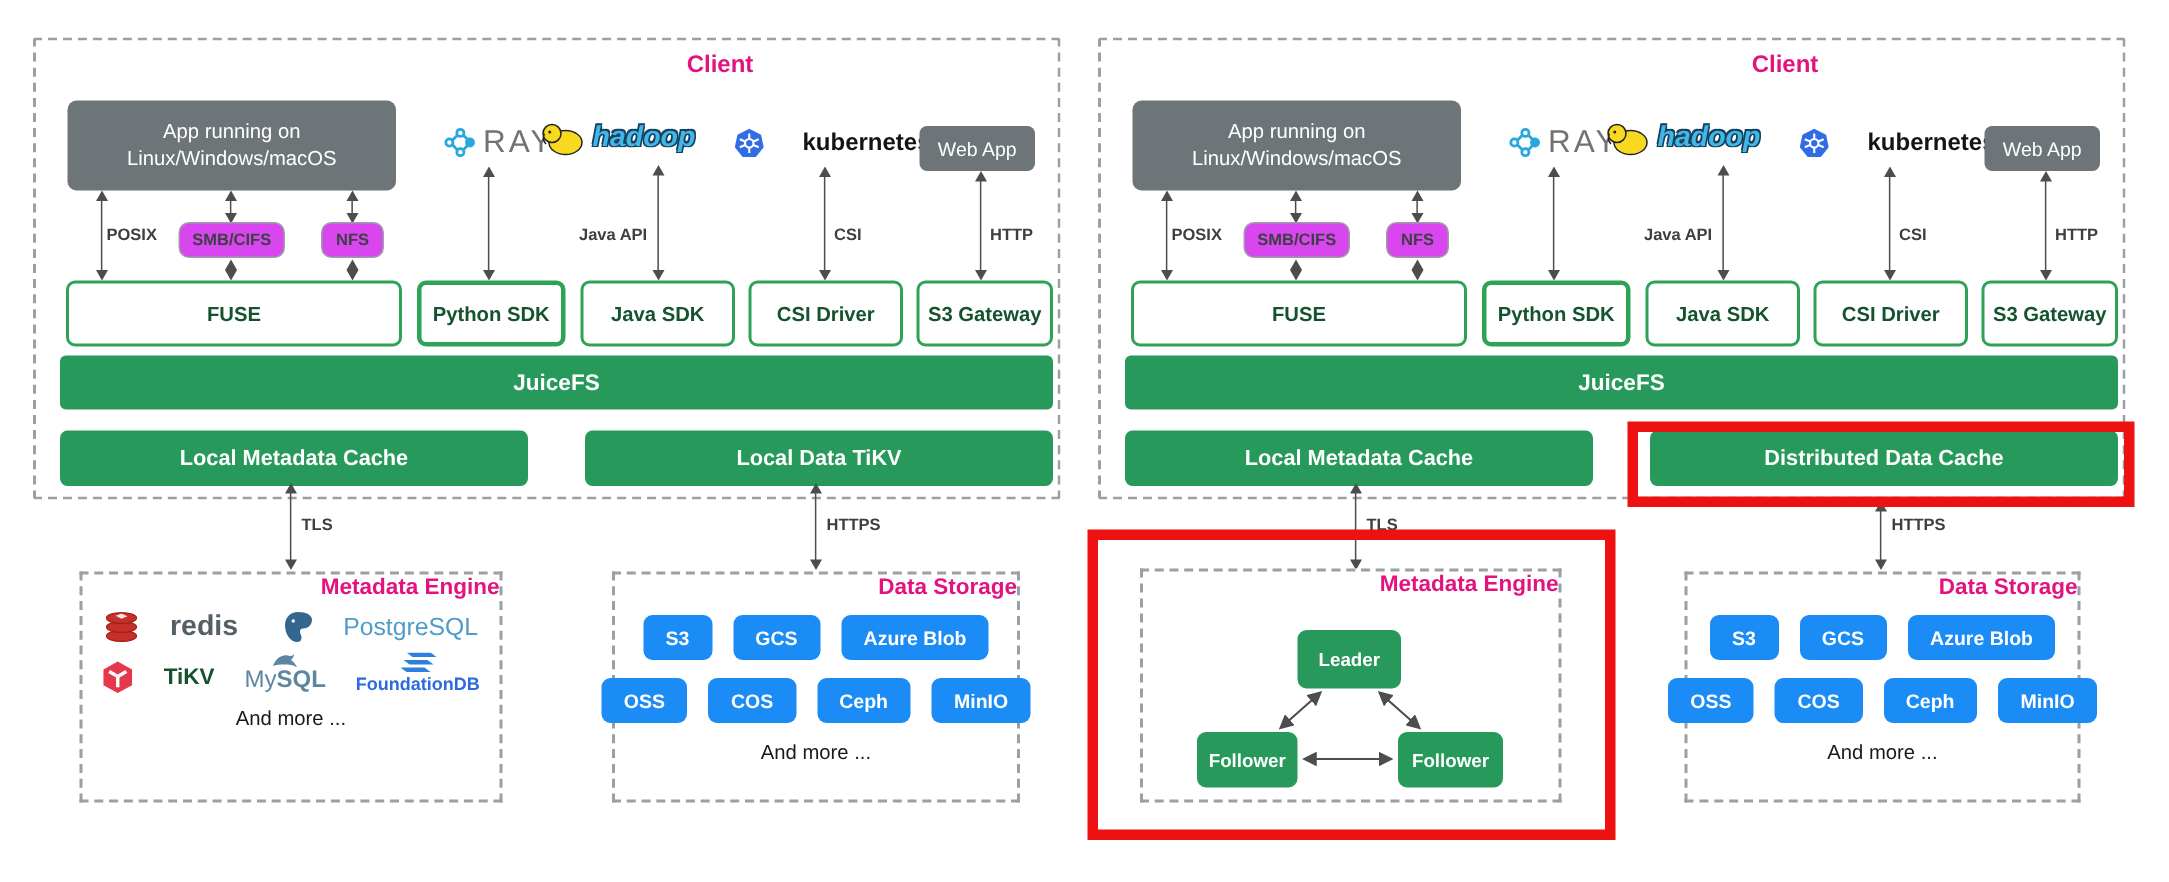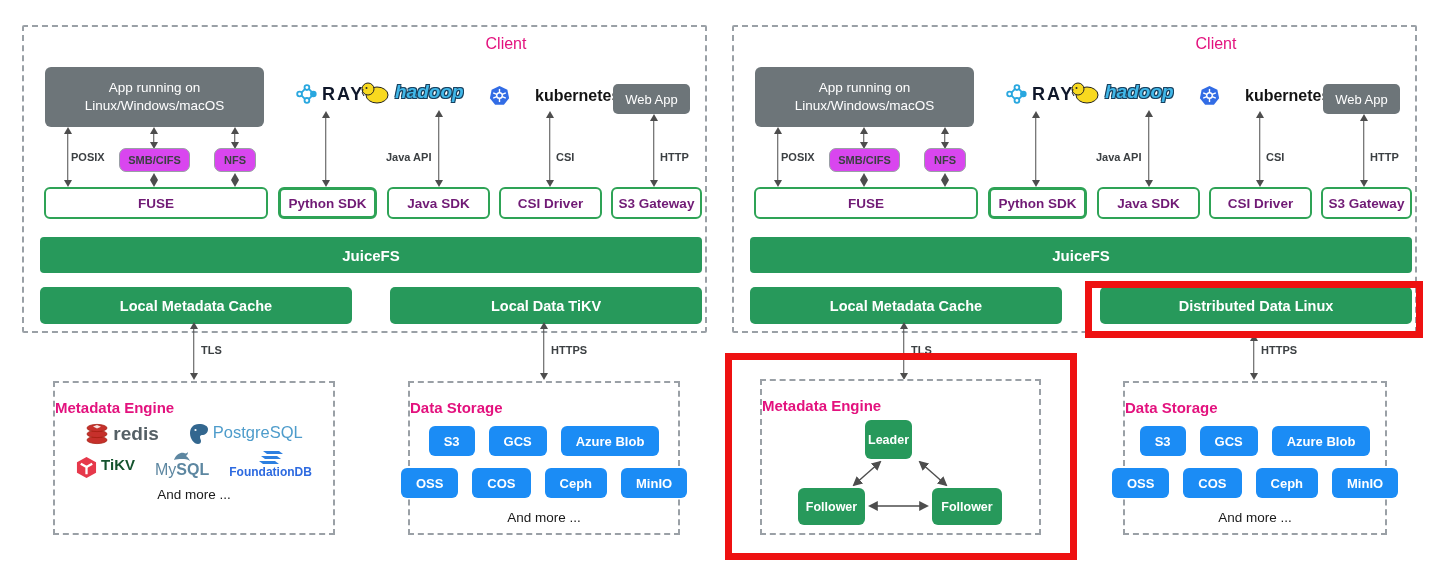--- a/index.html
+++ b/index.html
@@ -4,43 +4,43 @@
 <style>
   * { box-sizing: border-box; margin: 0; padding: 0; }
   html,body { background:#fff; }
   body { font-family:"Liberation Sans", sans-serif; }
   #stage { position:relative; width:1446px; height:588px; background:#fff; overflow:hidden; }
   .panel { position:absolute; top:0; width:692px; height:588px; }
 
   .client { position:absolute; left:0; top:25px; width:685px; height:308px;
             border:2px dashed #9aa0a6; border-radius:2px; background:#fff; }
   .client-title { position:absolute; left:456px; top:8px; transform:translateX(-50%);
-            font-size:16px; font-weight:normal; color:#E3127E;margin-left:26px; }
+            font-size:16px; font-weight:bold; color:#E3127E; }
 
   .app-box { position:absolute; left:21px; top:40px; width:219px; height:60px;
             background:#6D7579; border-radius:6px; color:#fff; font-size:13.5px;
             display:flex; flex-direction:column; align-items:center; justify-content:center;
             line-height:1.3; text-align:center; }
   .webapp  { position:absolute; left:589px; top:57px; width:77px; height:30px;
             background:#6D7579; border-radius:5px; color:#fff; font-size:13px;
             display:flex; align-items:center; justify-content:center; }
 
   .logo { position:absolute; display:flex; align-items:center; gap:5px; }
-  .ray-text { font-size:18px; letter-spacing:2px; color:#0f172a; font-weight:bold; }
+  .ray-text { font-size:21px; letter-spacing:2px; color:#737373; font-weight:normal; }
   .hadoop-text { font-size:19px; font-weight:bold; font-style:italic; color:#41B7E8;
             text-shadow:-1px -1px 0 #17405e, 1px -1px 0 #17405e, -1px 1px 0 #17405e, 1px 1px 0 #17405e; }
   .k8s-text { font-size:16px; font-weight:bold; color:#141414;margin-left:20px; }
 
   .plabel { position:absolute; font-size:11px; font-weight:bold; color:#3c4043; }
   .pchip  { position:absolute; height:24px; border:1.6px solid #9aa0a6; border-radius:7px;
             background:#d946ef; color:#3c4043; font-size:11px; font-weight:bold;
             display:flex; align-items:center; justify-content:center; }
 
-  .sdk { position:absolute; top:160px; height:32px; border:2px solid #2EA356; border-radius:6px;
-         background:#fff; color:#701a75; font-size:13.5px; font-weight:bold;
+  .sdk { position:absolute; top:160px; height:44px; border:2px solid #2EA356; border-radius:6px;
+         background:#fff; color:#14532d; font-size:13.5px; font-weight:bold;
          display:flex; align-items:center; justify-content:center; }
   .sdk.thick { border-width:3px; }
 
   .juicefs { position:absolute; left:16px; top:210px; width:662px; height:36px;
          background:#27995B; border-radius:4px; color:#fff; font-size:15px; font-weight:bold;
          display:flex; align-items:center; justify-content:center; }
   .cachebar { position:absolute; top:260px; width:312px; height:37px;
          background:#27995B; border-radius:5px; color:#fff; font-size:14.5px; font-weight:bold;
          display:flex; align-items:center; justify-content:center; }
 
@@ -49,25 +49,25 @@
   .varr .line { position:absolute; left:50%; transform:translateX(-50%); top:2px; bottom:2px;
          width:1.5px; background:#4d4d4d; }
   .varr .ah-t, .varr .ah-b { position:absolute; left:50%; transform:translateX(-50%);
          width:0; height:0; border-left:4.5px solid transparent; border-right:4.5px solid transparent; }
   .varr .ah-t { top:0; border-bottom:7px solid #4d4d4d; }
   .varr .ah-b { bottom:0; border-top:7px solid #4d4d4d; }
 
   .linklabel { position:absolute; font-size:11px; font-weight:bold; color:#3c4043; z-index:2; }
 
   .dashbox { position:absolute; border:2px dashed #9aa0a6; background:#fff; }
-  .boxtitle { text-align:left; margin-top:16px; font-size:15px; font-weight:bold; color:#E3127E; }
+  .boxtitle { text-align:right; margin-top:0; font-size:15px; font-weight:bold; color:#E3127E; }
   .more { text-align:center; font-size:13.5px; color:#1a1a1a; }
 
   .logorow { display:flex; justify-content:center; align-items:center; }
-  .mlogo { display:flex; align-items:flex-start; gap:4px; }
+  .mlogo { display:flex; align-items:center; gap:20px; }
   .redis-text { font-size:19px; font-weight:bold; color:#556066; }
   .pg-text { font-size:16.5px; color:#4E9CCB; }
   .tikv-text { font-size:15px; font-weight:bold; color:#14532d; }
   .mysql-block { display:flex; flex-direction:column; align-items:center; }
   .mysql-my { font-size:16px; color:#5D87A1; }
   .mysql-sql { font-size:16px; font-weight:bold; color:#5D87A1; }
   .fdb-block { display:flex; flex-direction:column; align-items:center; gap:1px; }
   .fdb-text { font-size:12px; font-weight:bold; color:#2D6AE0; }
 
   .chiprow { display:flex; justify-content:center; gap:14px; }
@@ -388,21 +388,21 @@
       <span class="plabel" style="left:636px;top:124px">HTTP</span>
 
       <div class="sdk" style="left:20px;width:224px">FUSE</div>
       <div class="sdk thick" style="left:254px;width:99px">Python SDK</div>
       <div class="sdk" style="left:363px;width:103px">Java SDK</div>
       <div class="sdk" style="left:475px;width:103px">CSI Driver</div>
       <div class="sdk" style="left:587px;width:91px">S3 Gateway</div>
 
       <div class="juicefs">JuiceFS</div>
       <div class="cachebar" style="left:16px">Local Metadata Cache</div>
-      <div class="cachebar" style="left:366px">Distributed Data Linux</div>
+      <div class="cachebar" style="left:366px">Distributed Data Cache</div>
     </div>
 
     <div class="varr" style="left:167px;top:322px;height:58px">
         <span class="line"></span>
         <span class="ah-t"></span>
         <span class="ah-b"></span>
       </div>
     <span class="linklabel" style="left:179px;top:344px">TLS</span>
     <div class="varr" style="left:517px;top:334px;height:46px">
         <span class="line"></span>
@@ -418,21 +418,21 @@
             <marker id="ah" viewBox="0 0 10 10" refX="8" refY="5" markerWidth="7" markerHeight="7" orient="auto-start-reverse">
               <path d="M0,0 L10,5 L0,10 z" fill="#4d4d4d"></path>
             </marker>
           </defs>
         <g stroke="#4d4d4d" stroke-width="1.4" marker-start="url(#ah)" marker-end="url(#ah)">
           <line x1="118" y1="81" x2="92" y2="104"></line>
           <line x1="158" y1="81" x2="184" y2="104"></line>
           <line x1="108" y1="125" x2="165" y2="125"></line>
         </g>
       </svg>
-      <div class="node" style="left:103px;top:39px;width:47px;height:39px">Leader</div>
+      <div class="node" style="left:103px;top:39px;width:69px;height:39px">Leader</div>
       <div class="node" style="left:36px;top:107px;width:67px;height:37px">Follower</div>
       <div class="node" style="left:170px;top:107px;width:70px;height:37px">Follower</div>
     </div>
 
     <div class="dashbox" style="left:391px;top:381px;width:264px;height:154px">
       <div class="boxtitle">Data Storage</div>
       <div class="chiprow" style="margin-top:10px">
         <div class="chip">S3</div>
         <div class="chip">GCS</div>
         <div class="chip">Azure Blob</div>

